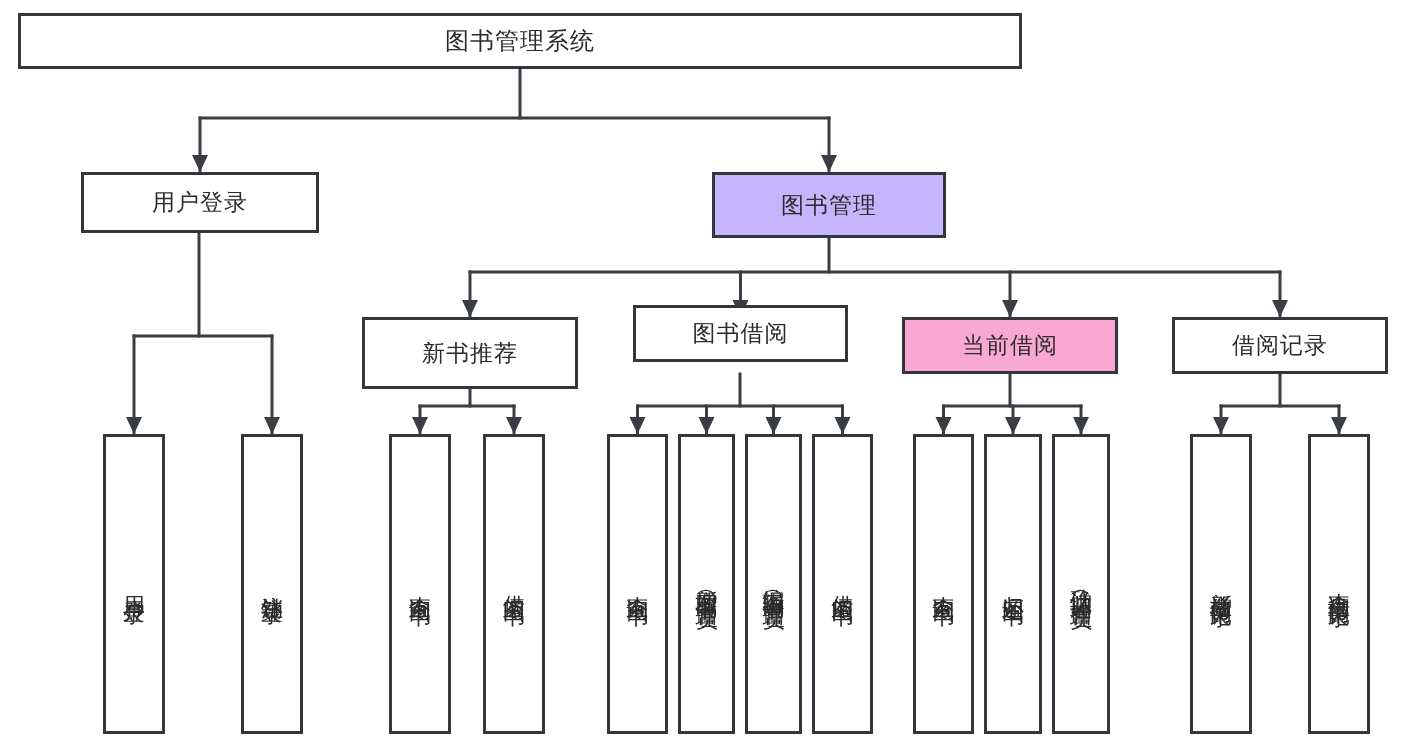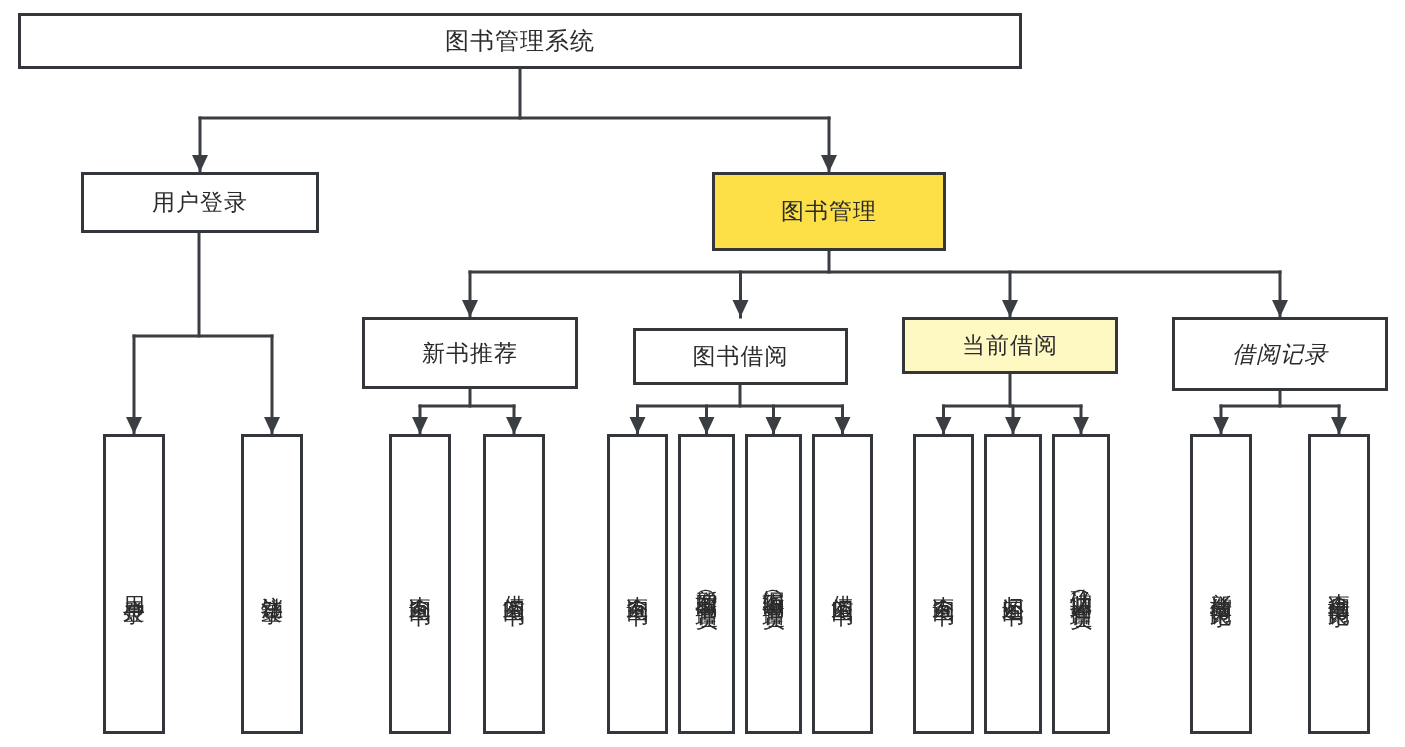--- a/index.html
+++ b/index.html
@@ -132,33 +132,33 @@
       <line x1="1339" y1="406" x2="1339" y2="434" stroke="#3a3d42" stroke-width="3" stroke-linecap="square"></line>
       <polygon points="1331,417 1347,417 1339,434" fill="#3a3d42"></polygon>
     </svg>
   <div id="node-layer">
       <div class="node root" style="left: 18px; top: 13px; width: 1004px; height: 56px; border-color: rgb(51, 54, 59); background: rgb(255, 255, 255); color: rgb(43, 43, 43);">
         <span>图书管理系统</span>
       </div>
       <div class="node" style="left: 81px; top: 172px; width: 238px; height: 61px; border-color: rgb(51, 54, 59); background: rgb(255, 255, 255); color: rgb(43, 43, 43);">
         <span>用户登录</span>
       </div>
-      <div class="node" style="left: 712px; top: 172px; width: 234px; height: 79px; border-color: rgb(51, 54, 59); background: #fde047; color: rgb(43, 43, 43);">
+      <div class="node" style="left: 712px; top: 172px; width: 234px; height: 66px; border-color: rgb(51, 54, 59); background: #c4b5fd; color: rgb(43, 43, 43);">
         <span>图书管理</span>
       </div>
       <div class="node" style="left: 362px; top: 317px; width: 216px; height: 72px; border-color: rgb(51, 54, 59); background: rgb(255, 255, 255); color: rgb(43, 43, 43);">
         <span>新书推荐</span>
       </div>
-      <div class="node" style="left: 633px; top: 328px; width: 215px; height: 57px; border-color: rgb(51, 54, 59); background: rgb(255, 255, 255); color: rgb(43, 43, 43);">
+      <div class="node" style="left: 633px; top: 305px; width: 215px; height: 57px; border-color: rgb(51, 54, 59); background: rgb(255, 255, 255); color: rgb(43, 43, 43);">
         <span>图书借阅</span>
       </div>
-      <div class="node" style="left: 902px; top: 317px; width: 216px; height: 57px; border-color: rgb(51, 54, 59); background: #fef9c3; color: rgb(43, 43, 43);">
+      <div class="node" style="left: 902px; top: 317px; width: 216px; height: 57px; border-color: rgb(51, 54, 59); background: #f9a8d4; color: rgb(43, 43, 43);">
         <span>当前借阅</span>
       </div>
-      <div class="node" style="left: 1172px; top: 317px; width: 216px; height: 74px; border-color: rgb(51, 54, 59); background: rgb(255, 255, 255); color: rgb(43, 43, 43); font-style: italic;">
+      <div class="node" style="left: 1172px; top: 317px; width: 216px; height: 57px; border-color: rgb(51, 54, 59); background: rgb(255, 255, 255); color: rgb(43, 43, 43);">
         <span>借阅记录</span>
       </div>
       <div class="node vertical" style="left: 103px; top: 434px; width: 62px; height: 300px; border-color: rgb(51, 54, 59); background: rgb(255, 255, 255); color: rgb(43, 43, 43);">
         <span>用户登录</span>
       </div>
       <div class="node vertical" style="left: 241px; top: 434px; width: 62px; height: 300px; border-color: rgb(51, 54, 59); background: rgb(255, 255, 255); color: rgb(43, 43, 43);">
         <span>注销登录</span>
       </div>
       <div class="node vertical" style="left: 389px; top: 434px; width: 62px; height: 300px; border-color: rgb(51, 54, 59); background: rgb(255, 255, 255); color: rgb(43, 43, 43);">
         <span>查询图书</span>

